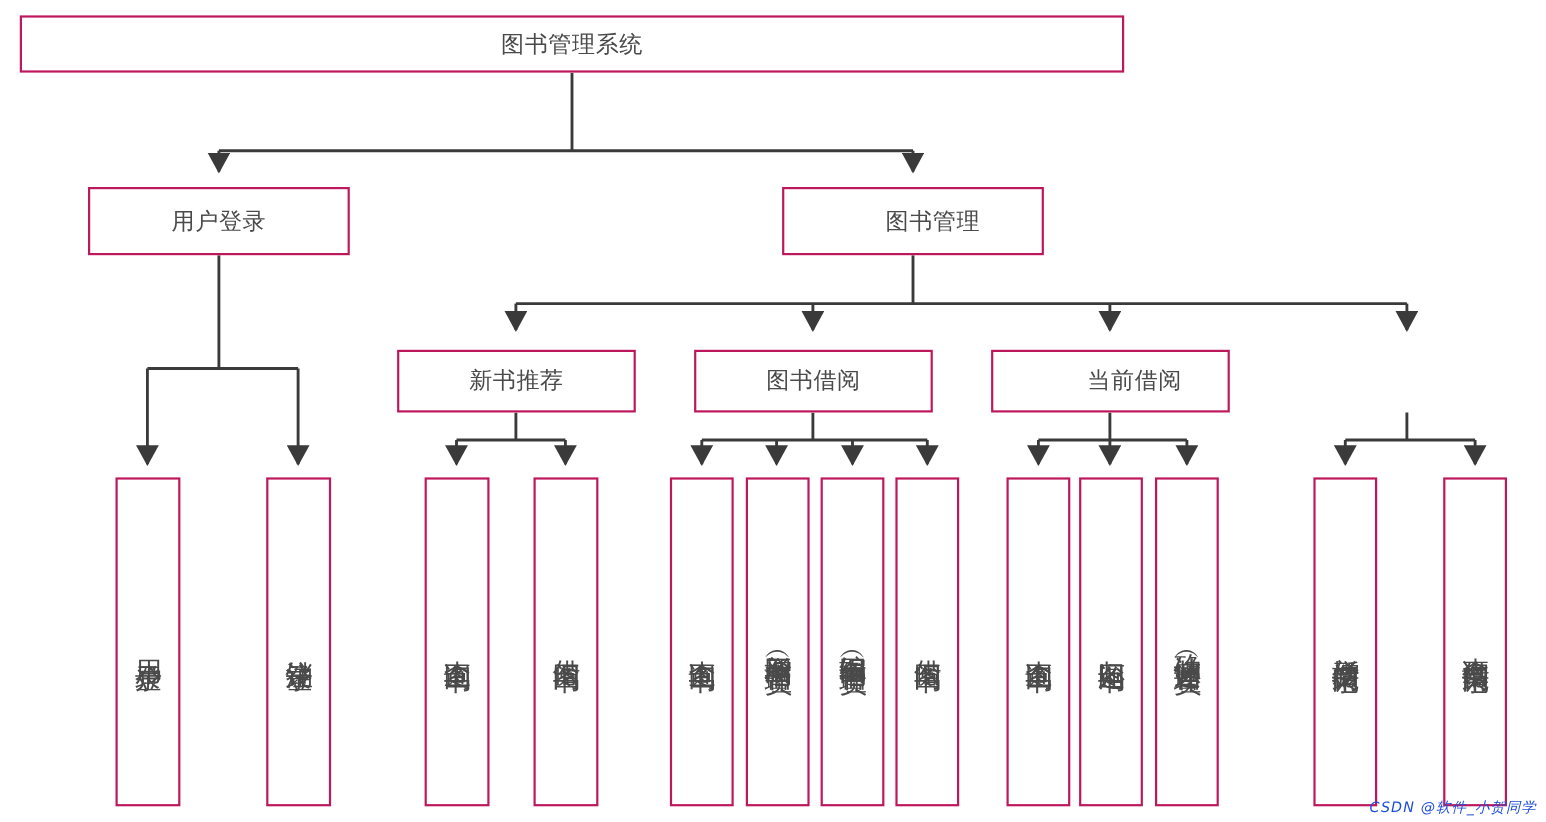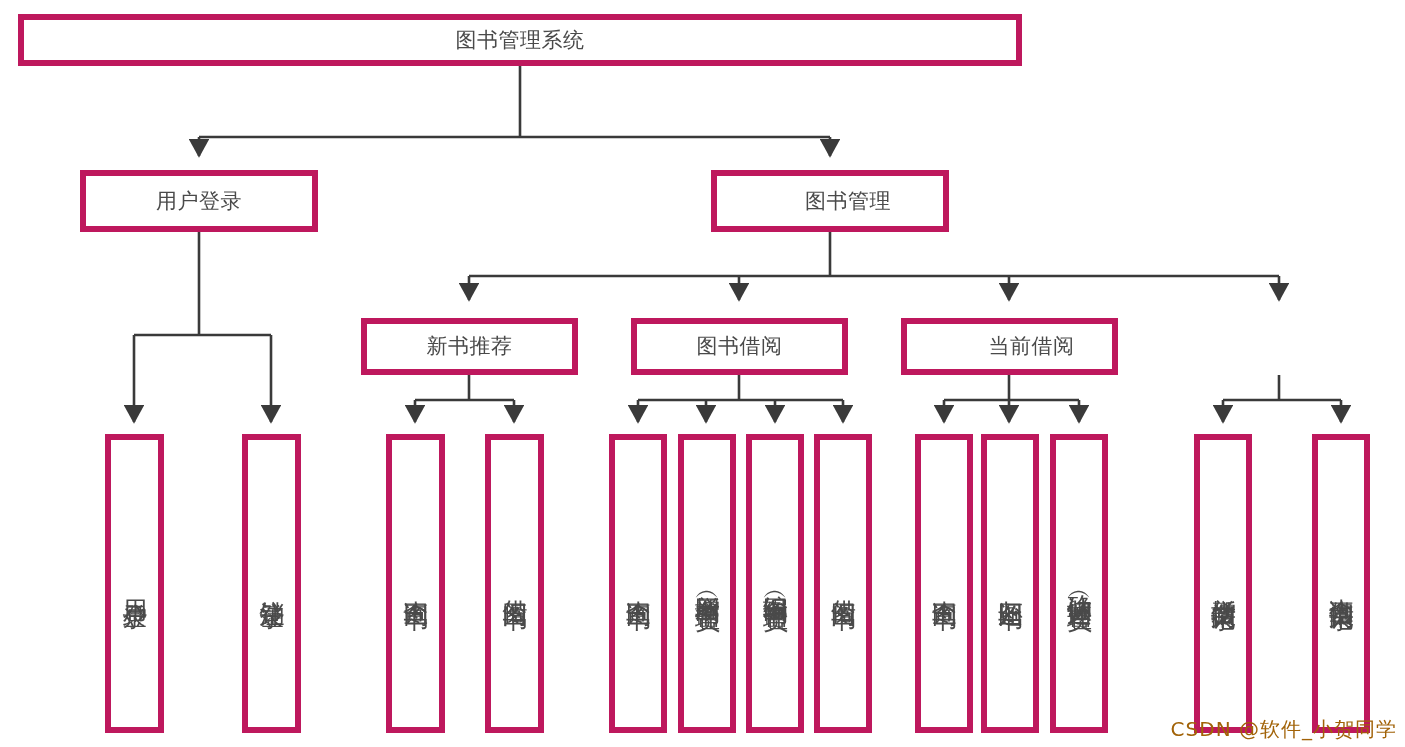--- a/index.html
+++ b/index.html
@@ -21,21 +21,21 @@
     position: absolute;
     left: 0;
     top: 0;
     width: 1405px;
     height: 747px;
     pointer-events: none;
   }
   .node {
     position: absolute;
     box-sizing: border-box;
-    border: 6px solid #be185d;
+    border: 2px solid #be185d;
     background: #ffffff;
     display: flex;
     align-items: center;
     justify-content: center;
     color: #4a4a4a;
     text-align: right;
   }
   .node .lbl {
     color: #4a4a4a;
     line-height: 1.0;
@@ -58,25 +58,26 @@
     font-size: 25px;
     line-height: 1.12;
     letter-spacing: 2px;
     max-height: 100%;
     overflow: visible;
   }
   .watermark {
     position: absolute;
     right: 8px;
     bottom: 4px;
-    font-size: 20px;
-    color: #a16207;
+    font-size: 13px;
+    color: #1d4ed8;
     letter-spacing: 1px;
     white-space: nowrap;
     pointer-events: none;
+    font-style: italic;
   }
 </style>
 </head>
 <body>
 
 <div id="canvas">
 
   <svg class="edges" viewBox="0 0 1405 747">
     <defs>
       <marker id="arrow" viewBox="0 0 12 12" refX="10" refY="6" markerWidth="8" markerHeight="8" orient="auto-start-reverse">

